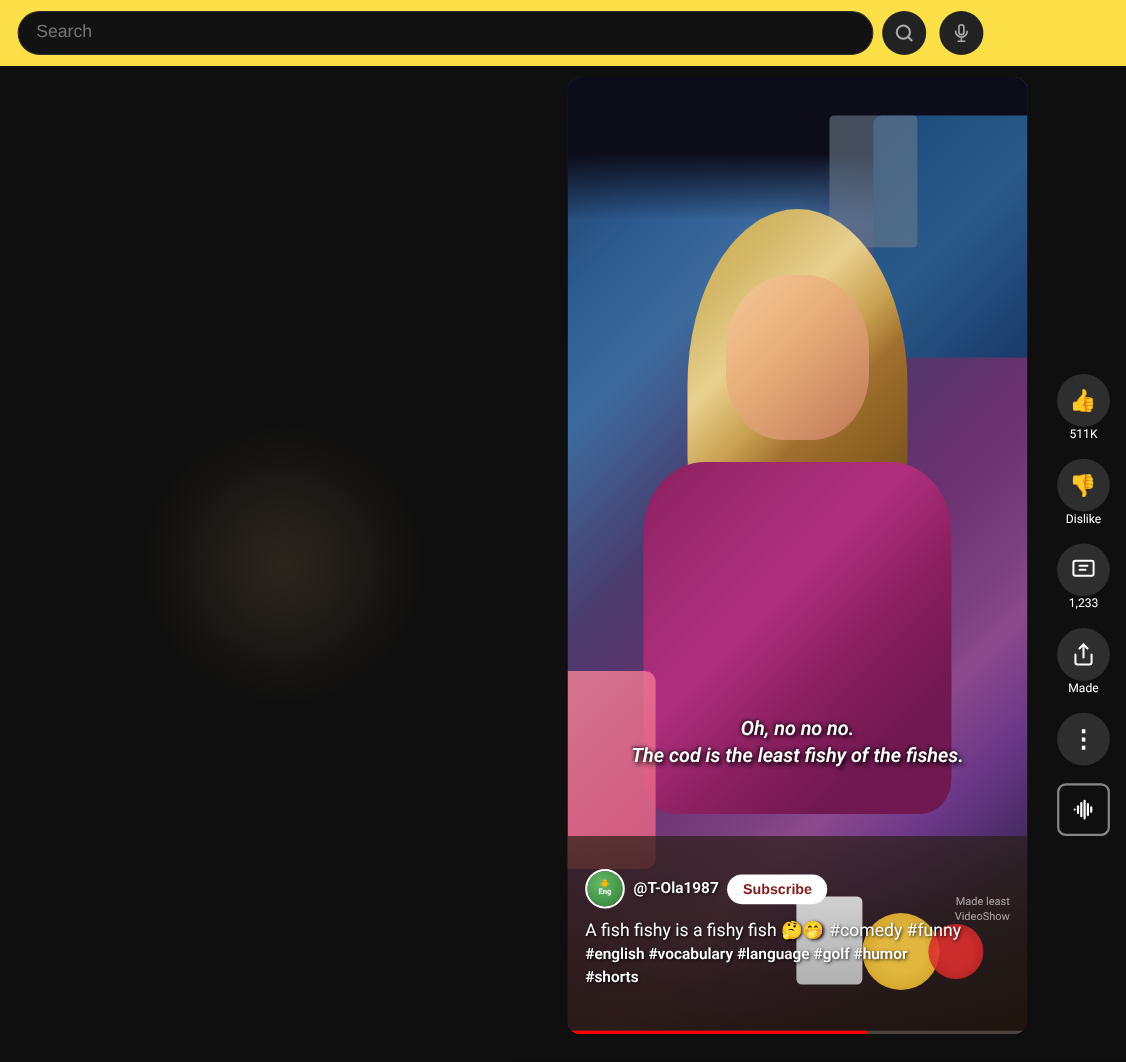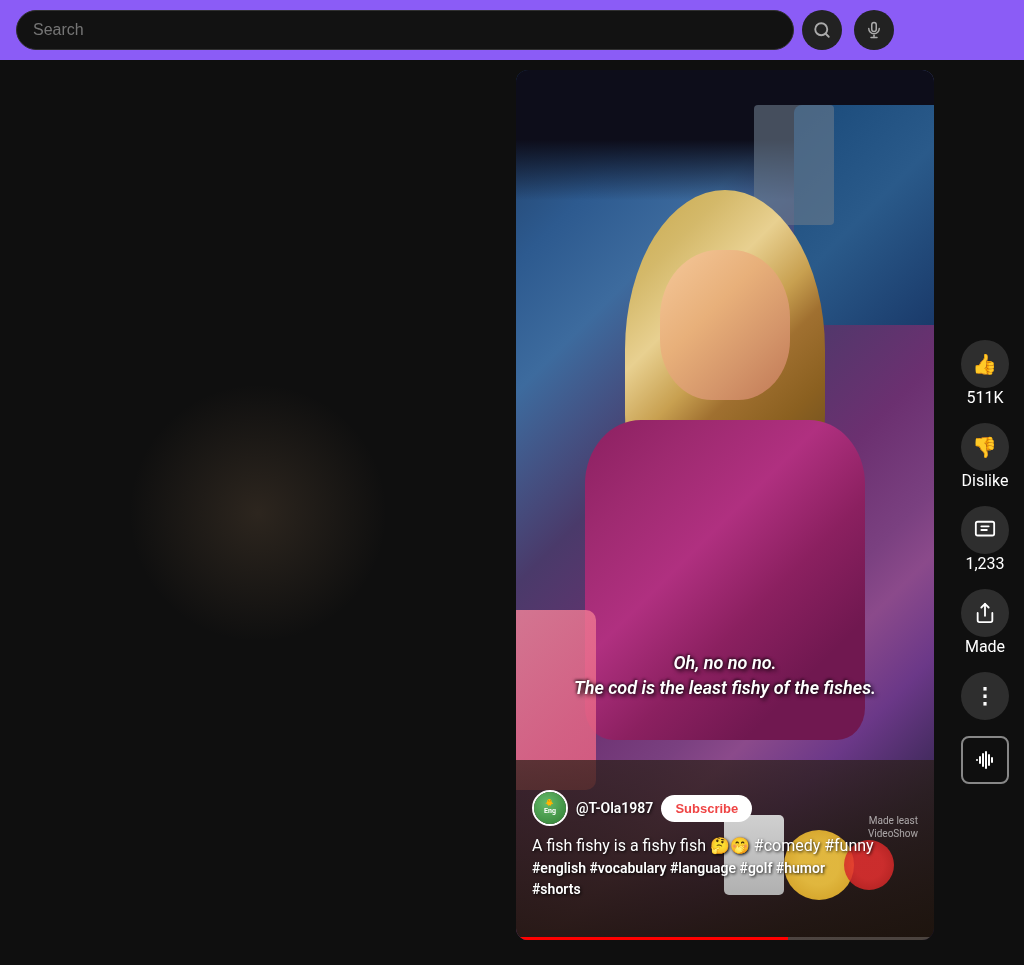--- a/index.html
+++ b/index.html
@@ -9,21 +9,21 @@
       background: #0f0f0f;
       font-family: 'Roboto', Arial, sans-serif;
       overflow: hidden;
       color: #fff;
     }
 
     
     .header {
       width: 100%;
       height: 60px;
-      background: #8b5cf6;
+      background: #fde047;
       display: flex;
       align-items: center;
       padding: 0 16px;
       gap: 8px;
     }
     .search-bar {
       flex: 1;
       max-width: 778px;
       height: 40px;
       background: #121212;
@@ -315,21 +315,21 @@
       line-height: 1.1;
     }
     .channel-name {
       font-size: 14px;
       font-weight: 600;
       color: #fff;
       text-shadow: 1px 1px 3px rgba(0,0,0,0.8);
     }
     .subscribe-btn {
       background: #fff;
-      color: #ef4444;
+      color: #7f1d1d;
       border: none;
       border-radius: 20px;
       padding: 6px 14px;
       font-size: 13px;
       font-weight: 600;
       cursor: pointer;
     }
     .video-description {
       font-size: 16px;
       color: #fff;
@@ -372,21 +372,21 @@
       background: rgba(50,50,50,0.9);
       border: none;
       display: flex;
       align-items: center;
       justify-content: center;
       cursor: pointer;
       color: #fff;
       font-size: 20px;
     }
     .action-label {
-      font-size: 16px;
+      font-size: 11px;
       color: #fff;
       margin-bottom: 8px;
       text-align: center;
     }
     .action-group {
       display: flex;
       flex-direction: column;
       align-items: center;
       margin-bottom: 4px;
     }

